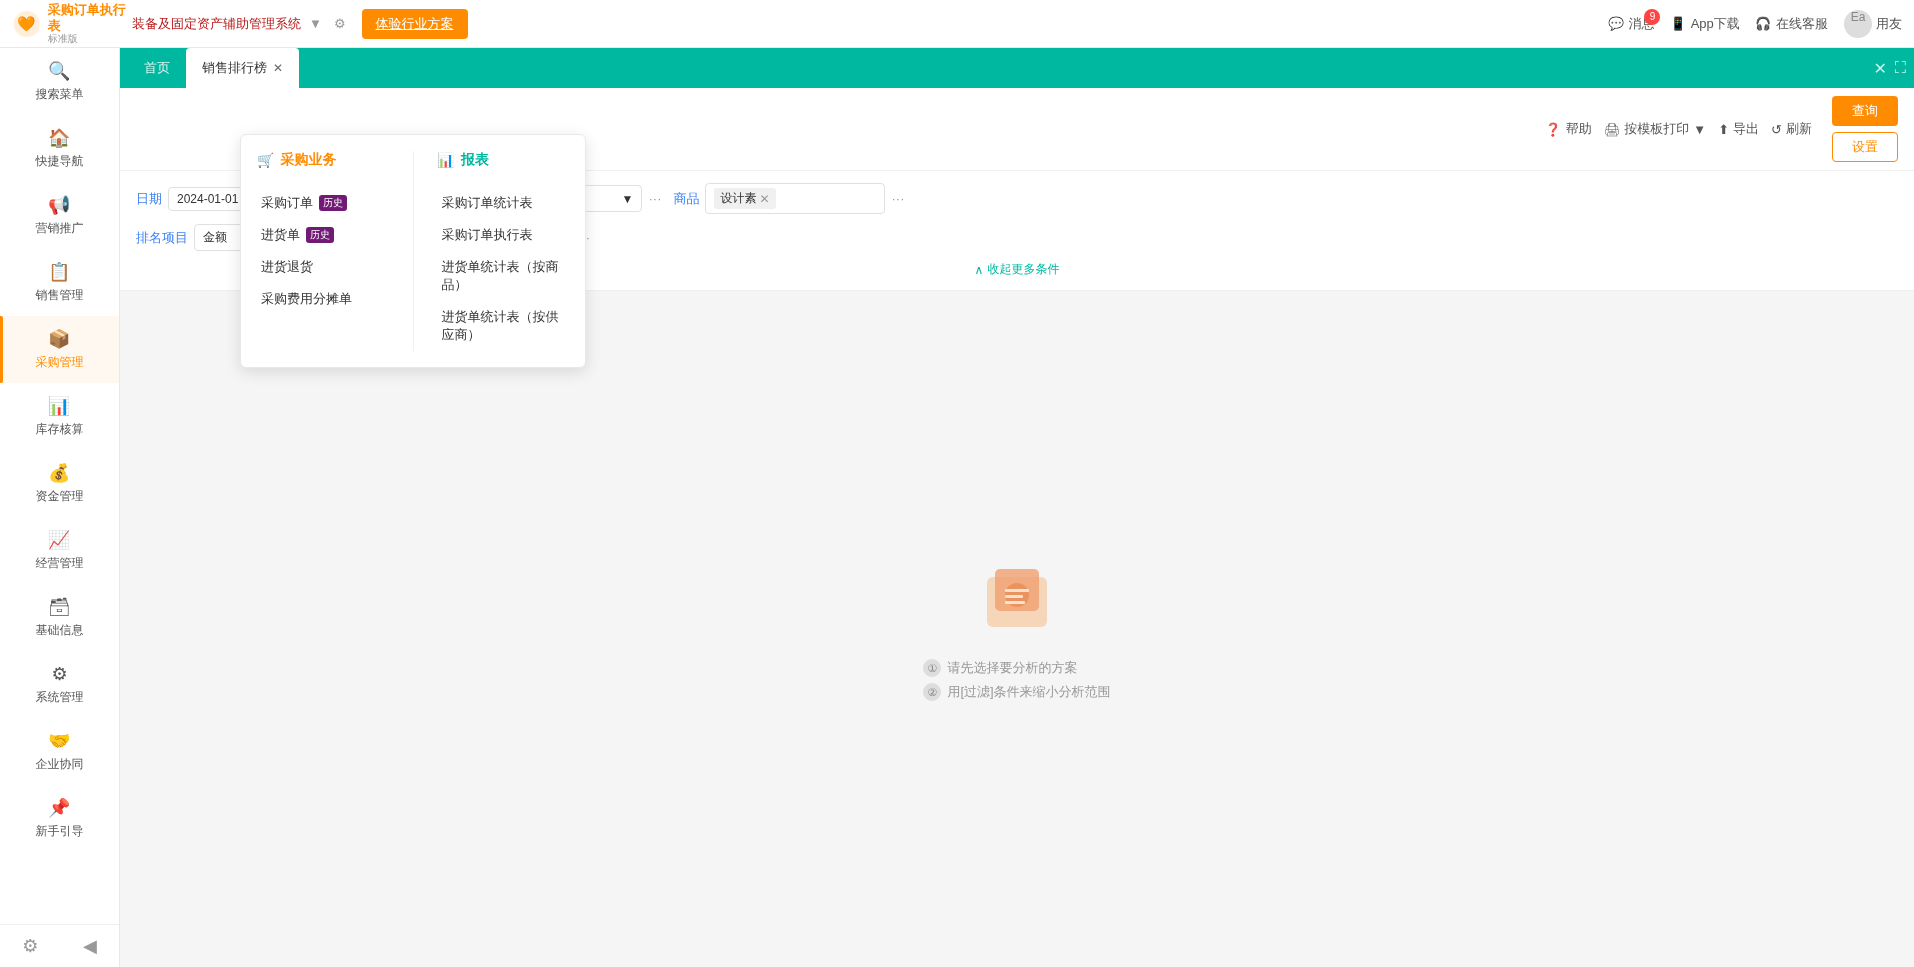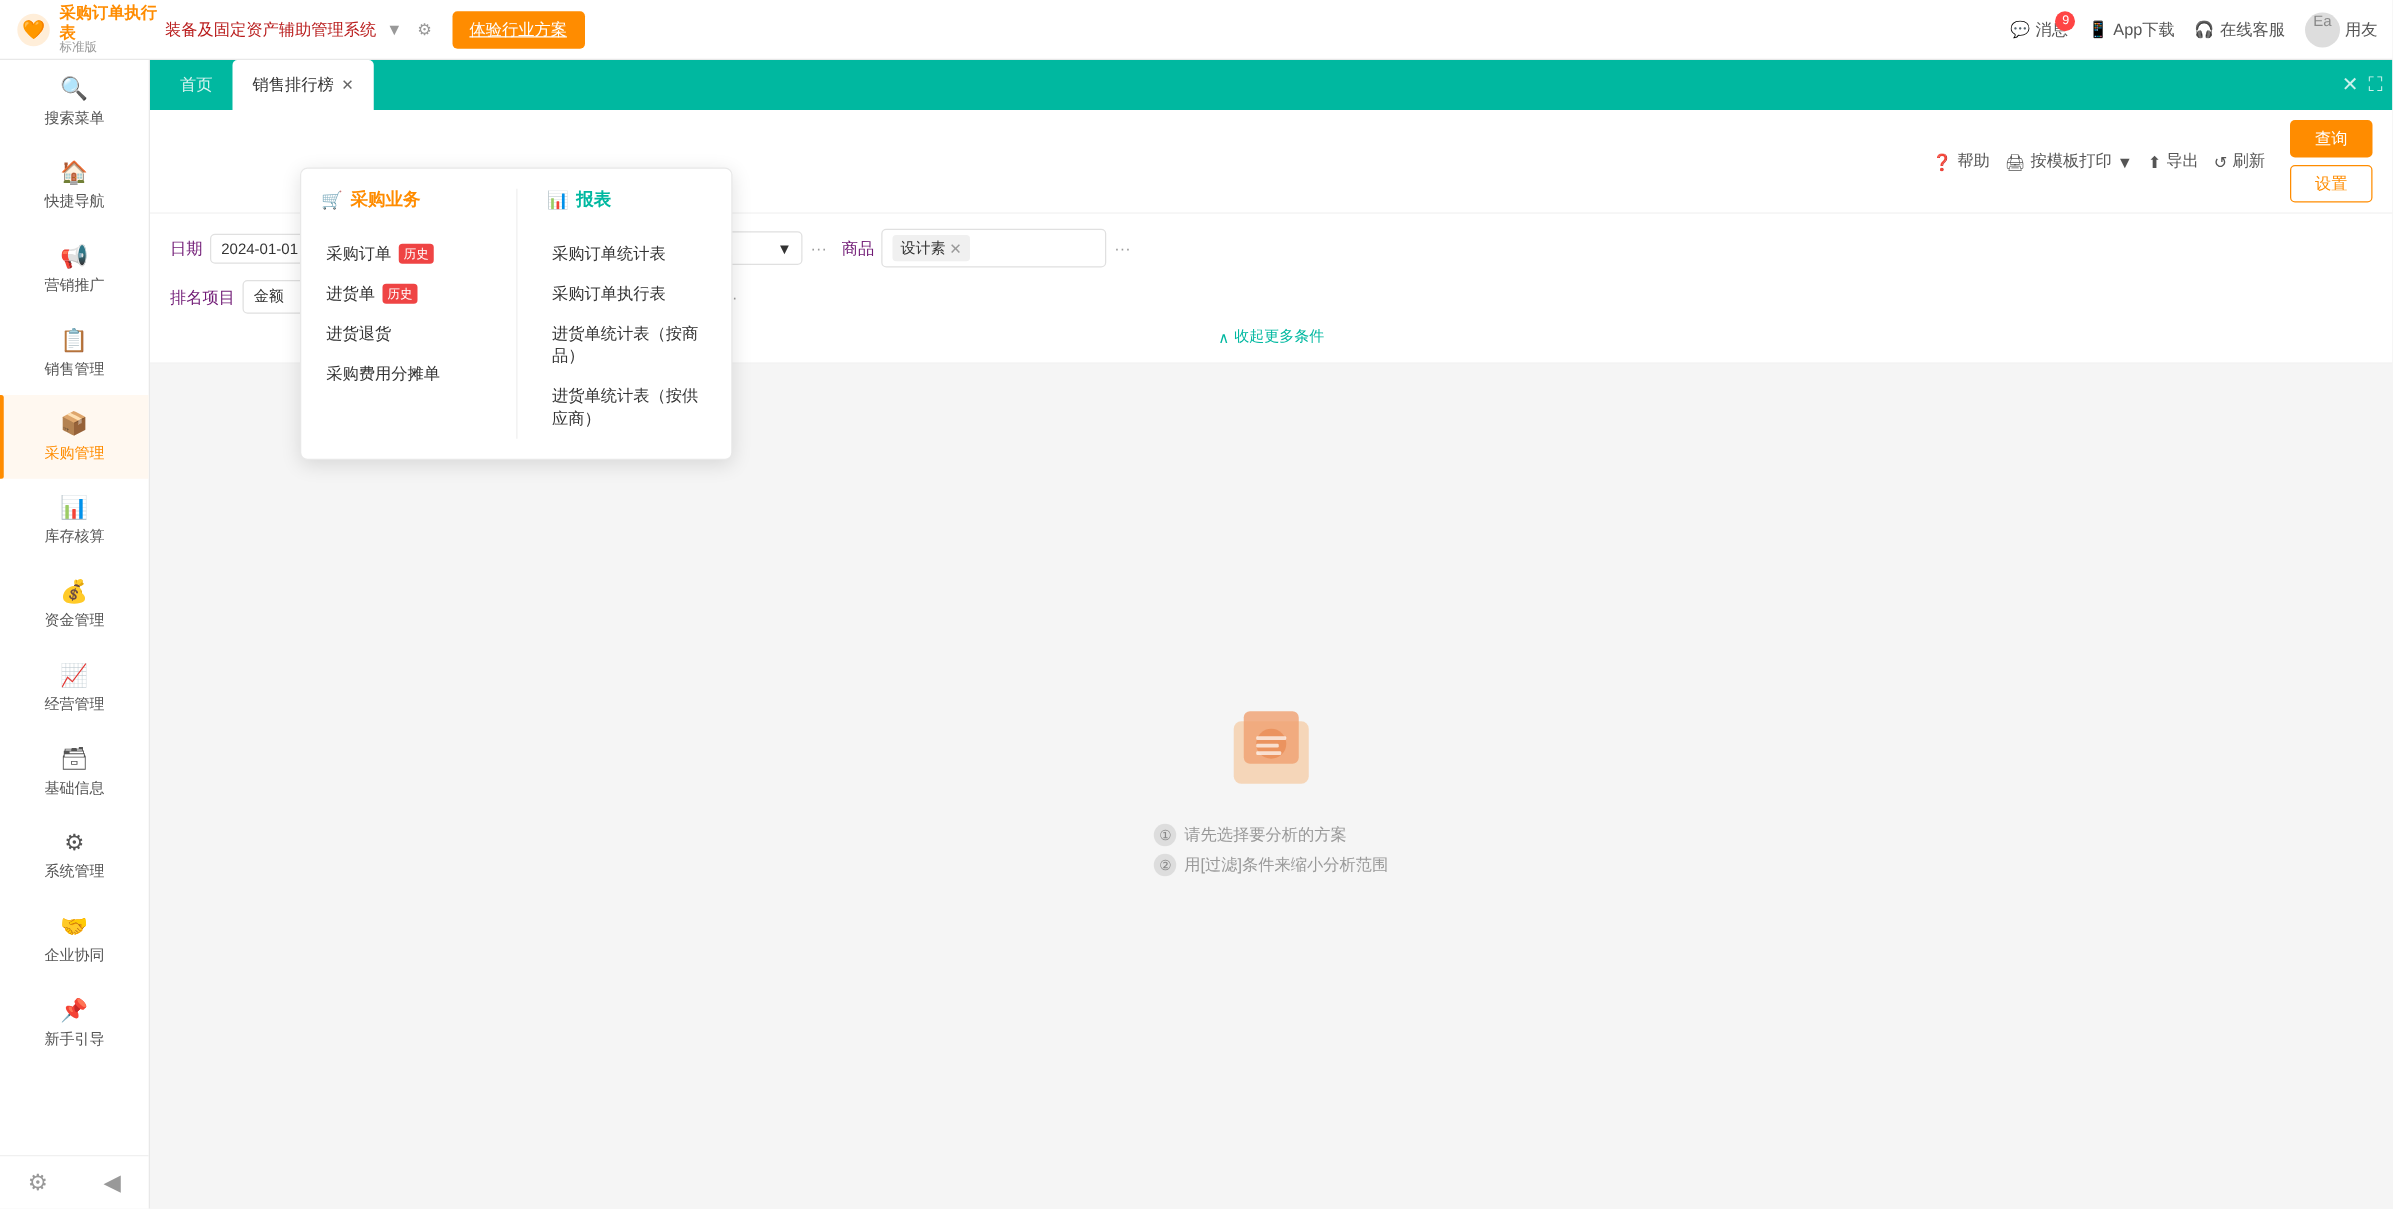--- a/index.html
+++ b/index.html
@@ -236,21 +236,21 @@
     }
     .filter-row {
       display: flex;
       align-items: center;
       gap: 12px;
       margin-bottom: 10px;
       flex-wrap: wrap;
     }
     .filter-row:last-child { margin-bottom: 0; }
     .filter-label {
-      color: #701a75;
+      color: #3b82f6;
       font-size: 13px;
       white-space: nowrap;
       font-family: Liberation Mono, monospace;
     }
     .filter-field {
       display: flex;
       align-items: center;
       gap: 6px;
     }
     .filter-input {
@@ -393,21 +393,21 @@
     .dropdown-item {
       display: flex;
       align-items: center;
       gap: 6px;
       padding: 7px 4px;
       cursor: pointer;
       color: #333;
       font-size: 13px;
     }
     .hist-badge {
-      background: #ef4444;
+      background: #701a75;
       color: #fff;
       font-size: 10px;
       padding: 1px 4px;
       border-radius: 3px;
     }
     .dropdown-col-divider {
       width: 1px;
       background: #f0f0f0;
       margin: 0 8px;
     }

